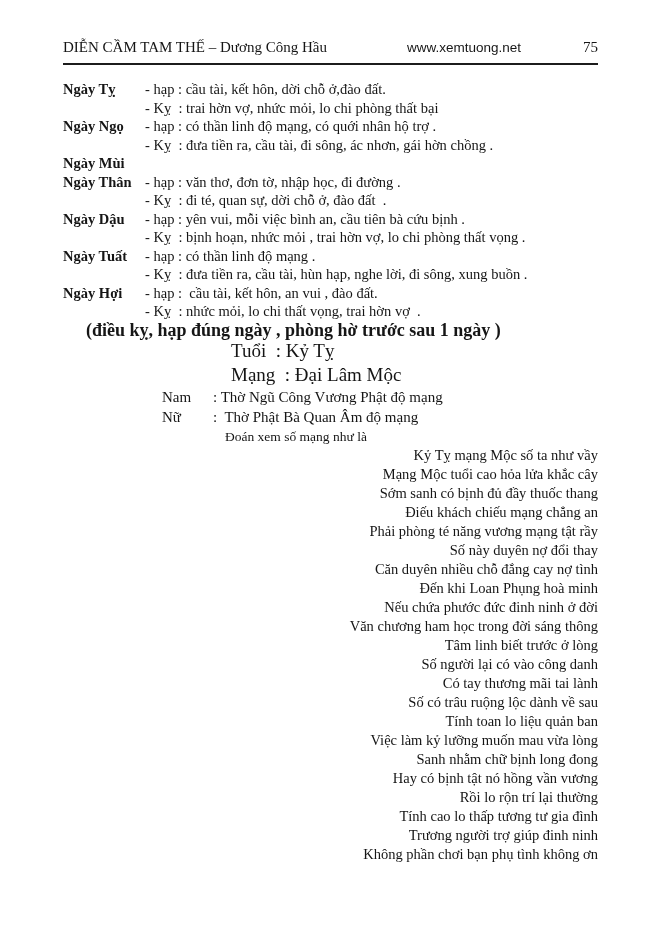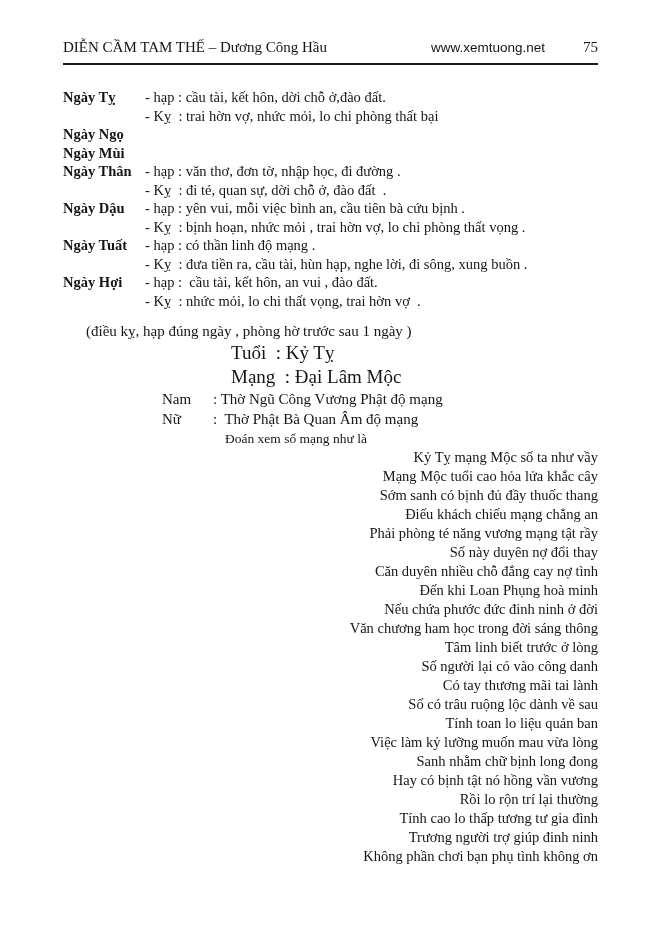--- a/index.html
+++ b/index.html
@@ -7,36 +7,36 @@
     width: 661px;
     height: 936px;
     background: #ffffff;
     color: #151515;
     font-family: "Liberation Serif", serif;
     overflow: hidden;
   }
   .page { padding: 38px 63px 0 63px; }
 
   
-  .hdr { display: flex; align-items: flex-start; font-size: 15px; line-height: 19px; }
+  .hdr { display: flex; align-items: flex-start; font-size: 15px; line-height: 19px; gap: 24px; }
   .hdr-site { margin-left: auto; font-family: "Liberation Sans", sans-serif; font-size: 13.5px; }
   .hdr-page { margin-left: 38px; font-size: 15px; }
   .rule { border: 0; border-top: 2px solid #1c1c1c; margin: 6px 0 0 0; }
 
   
-  .days { margin-top: 23px; font-size: 14.5px; line-height: 18.5px; }
+  .days { margin-top: 15px; font-size: 14.5px; line-height: 18.5px; }
   .day-row { display: flex; }
   .day-label { flex: none; width: 82px; font-weight: bold; white-space: pre-wrap; }
   .day-lines { flex: 1; min-width: 0; }
   .day-line { white-space: pre-wrap; }
 
   .note {
-    margin: 12px 0 0 23px;
-    font-weight: normal;
-    font-size: 15px;
+    margin: 0 0 0 23px;
+    font-weight: bold;
+    font-size: 18px;
     line-height: 18.5px;
     white-space: pre-wrap;
   }
 
   
   .big-line {
     margin-left: 168px;
     font-weight: normal;
     font-size: 19px;
     line-height: 24px;
@@ -69,20 +69,24 @@
   <div class="days">
       <div class="day-row">
         <div class="day-label">Ngày Tỵ</div>
         <div class="day-lines">
           <div class="day-line">- hạp : cầu tài, kết hôn, dời chỗ ở,đào đất.</div>
           <div class="day-line">- Kỵ  : trai hờn vợ, nhức mỏi, lo chi phòng thất bại</div>
         </div>
       </div>
       <div class="day-row">
         <div class="day-label">Ngày Ngọ</div>
+        <div class="day-lines">
+          <div class="day-line">- hạp : có thần linh độ mạng, có quới nhân hộ trợ .</div>
+          <div class="day-line">- Kỵ  : đưa tiền ra, cầu tài, đi sông, ác nhơn, gái hờn chồng .</div>
+        </div>
       </div>
       <div class="day-row">
         <div class="day-label">Ngày Mùi</div>
         <div class="day-lines">
           <div class="day-line">&nbsp;</div>
         </div>
       </div>
       <div class="day-row">
         <div class="day-label">Ngày Thân</div>
         <div class="day-lines">

